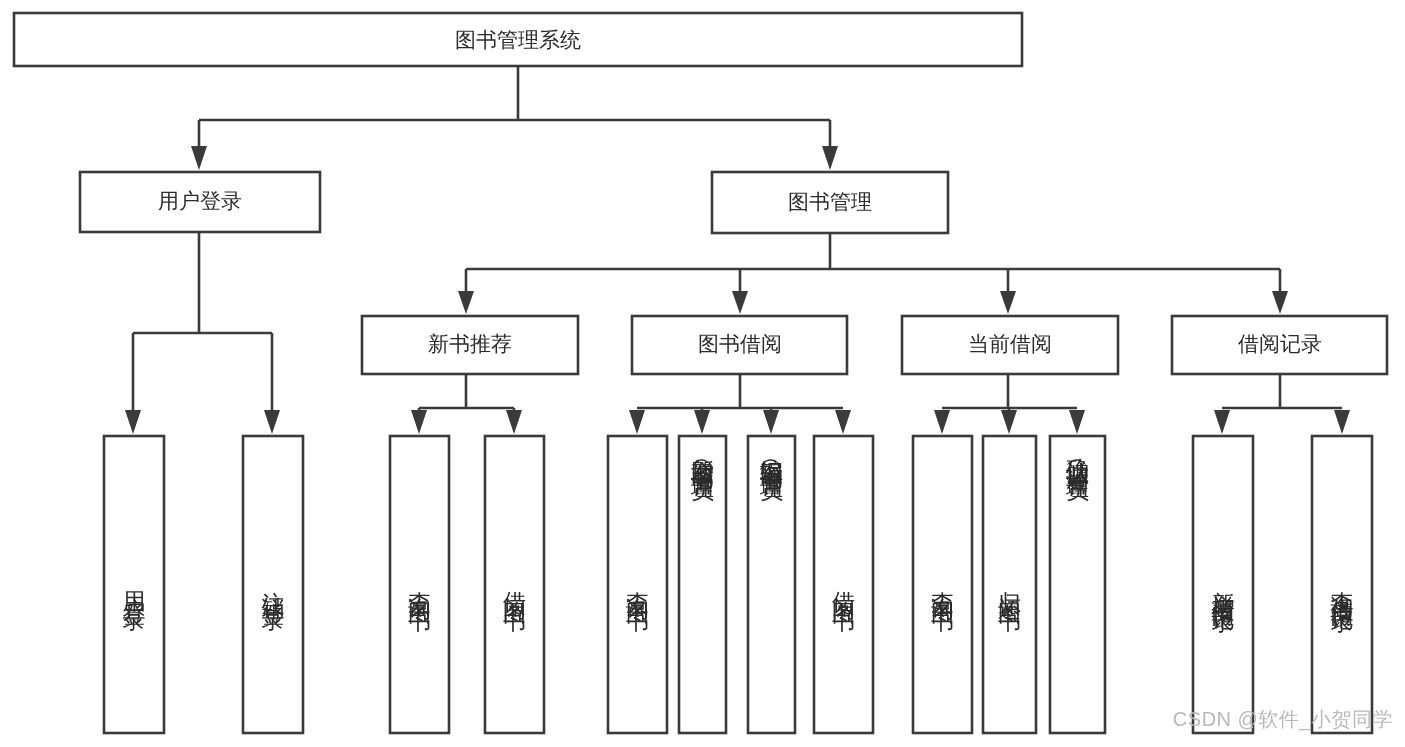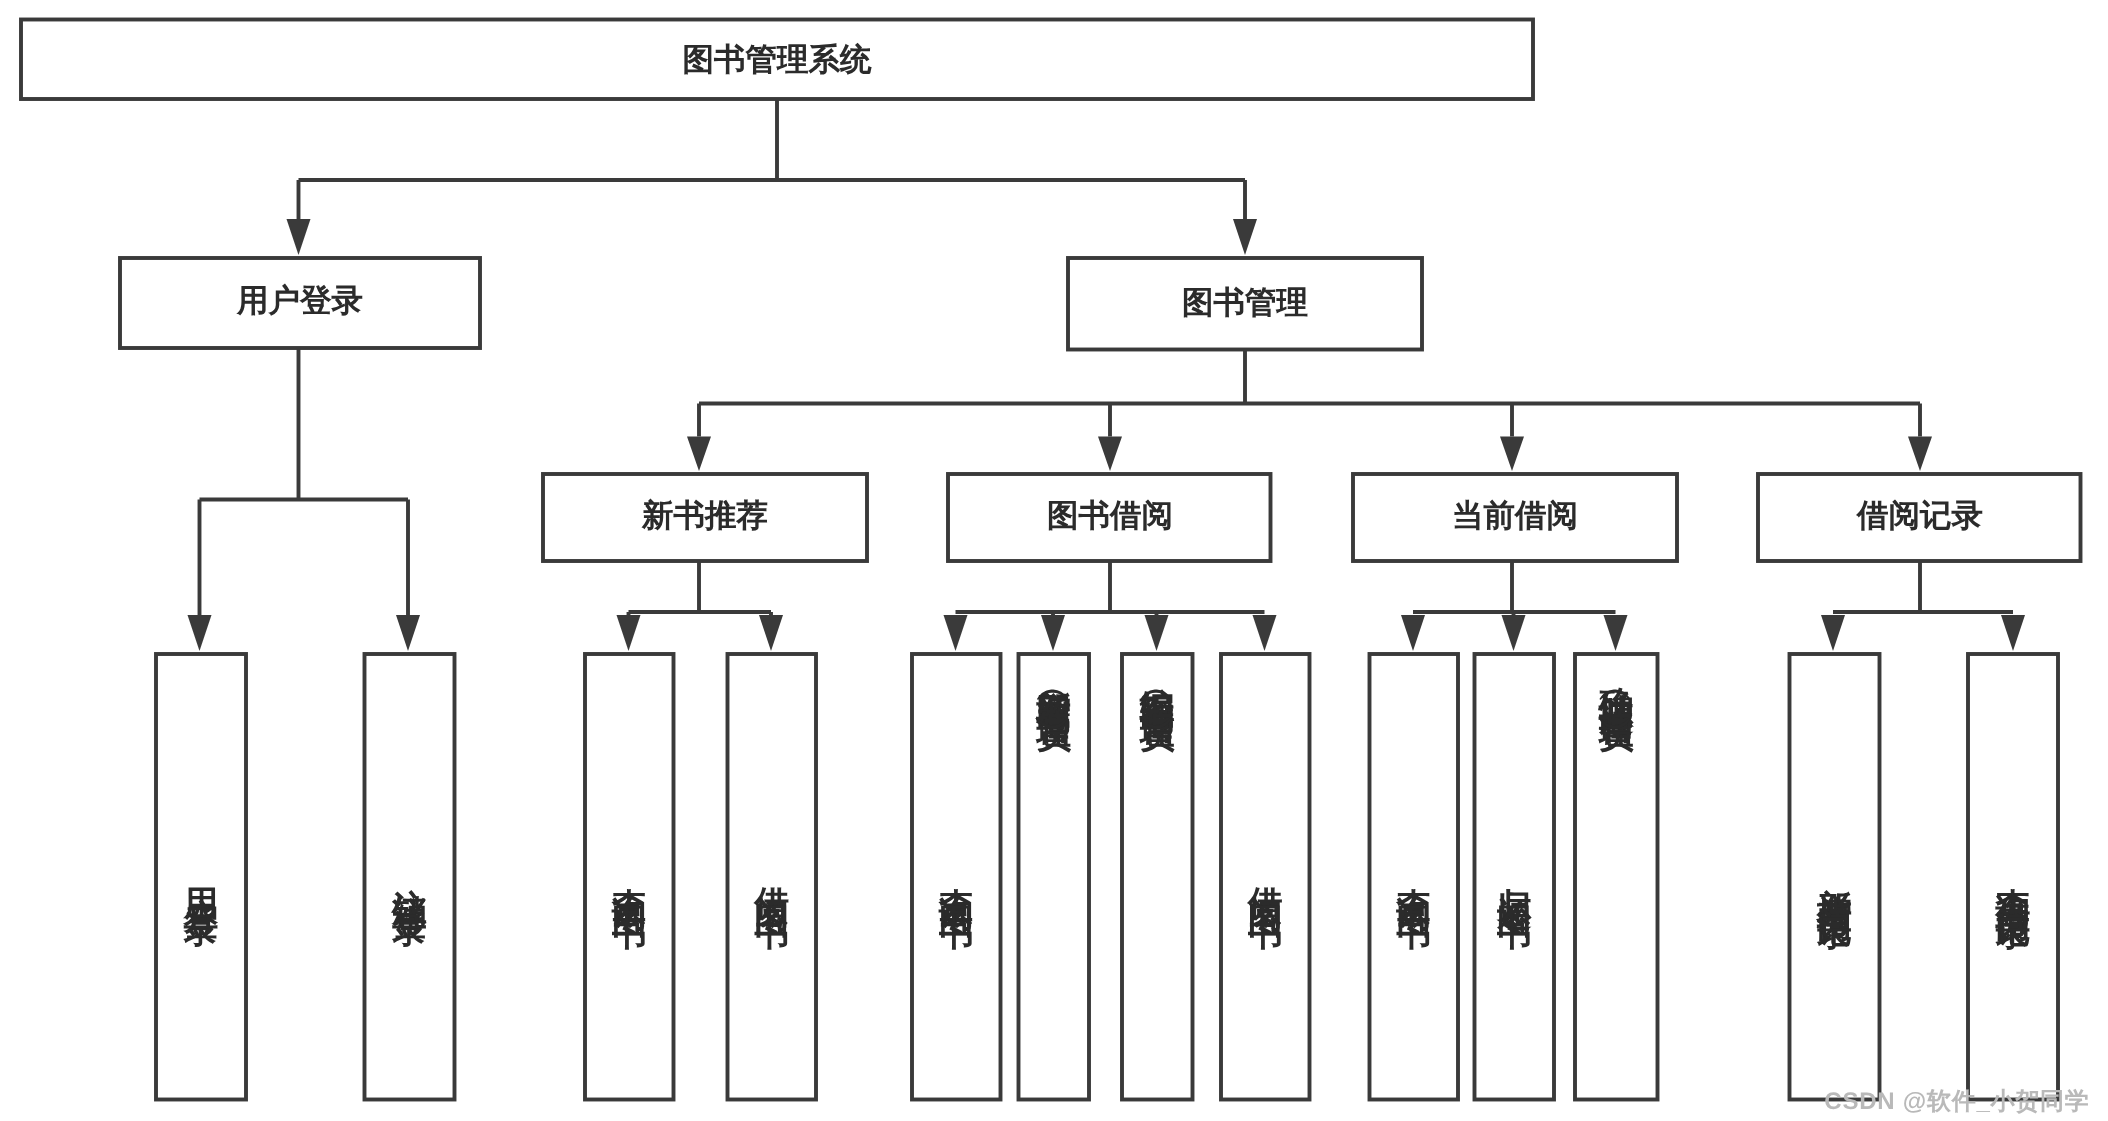--- a/index.html
+++ b/index.html
@@ -10,21 +10,20 @@
   }
   body {
     font-family: "Liberation Sans", "DejaVu Sans", sans-serif;
   }
   #diagram-root {
     position: relative;
     width: 1405px;
     height: 747px;
     background: #ffffff;
     overflow: hidden;
-    font-weight: bold;
   }
   svg#tree-svg {
     position: absolute;
     left: 0;
     top: 0;
     width: 1405px;
     height: 747px;
     display: block;
   }
   .node-box {
@@ -45,23 +44,23 @@
   .node-label {
     fill: #2b2b2b;
     font-family: "Liberation Sans", "DejaVu Sans", sans-serif;
     font-size: 21px;
     text-anchor: middle;
     dominant-baseline: middle;
   }
   .watermark {
     position: absolute;
     right: 12px;
-    bottom: 2px;
+    bottom: 14px;
     font-family: "Liberation Sans", "DejaVu Sans", sans-serif;
-    font-size: 16px;
+    font-size: 20px;
     color: #b9b9b9;
     letter-spacing: 0.5px;
     white-space: nowrap;
     user-select: none;
   }
 </style>
 </head>
 <body>
 
 <div id="diagram-root">

